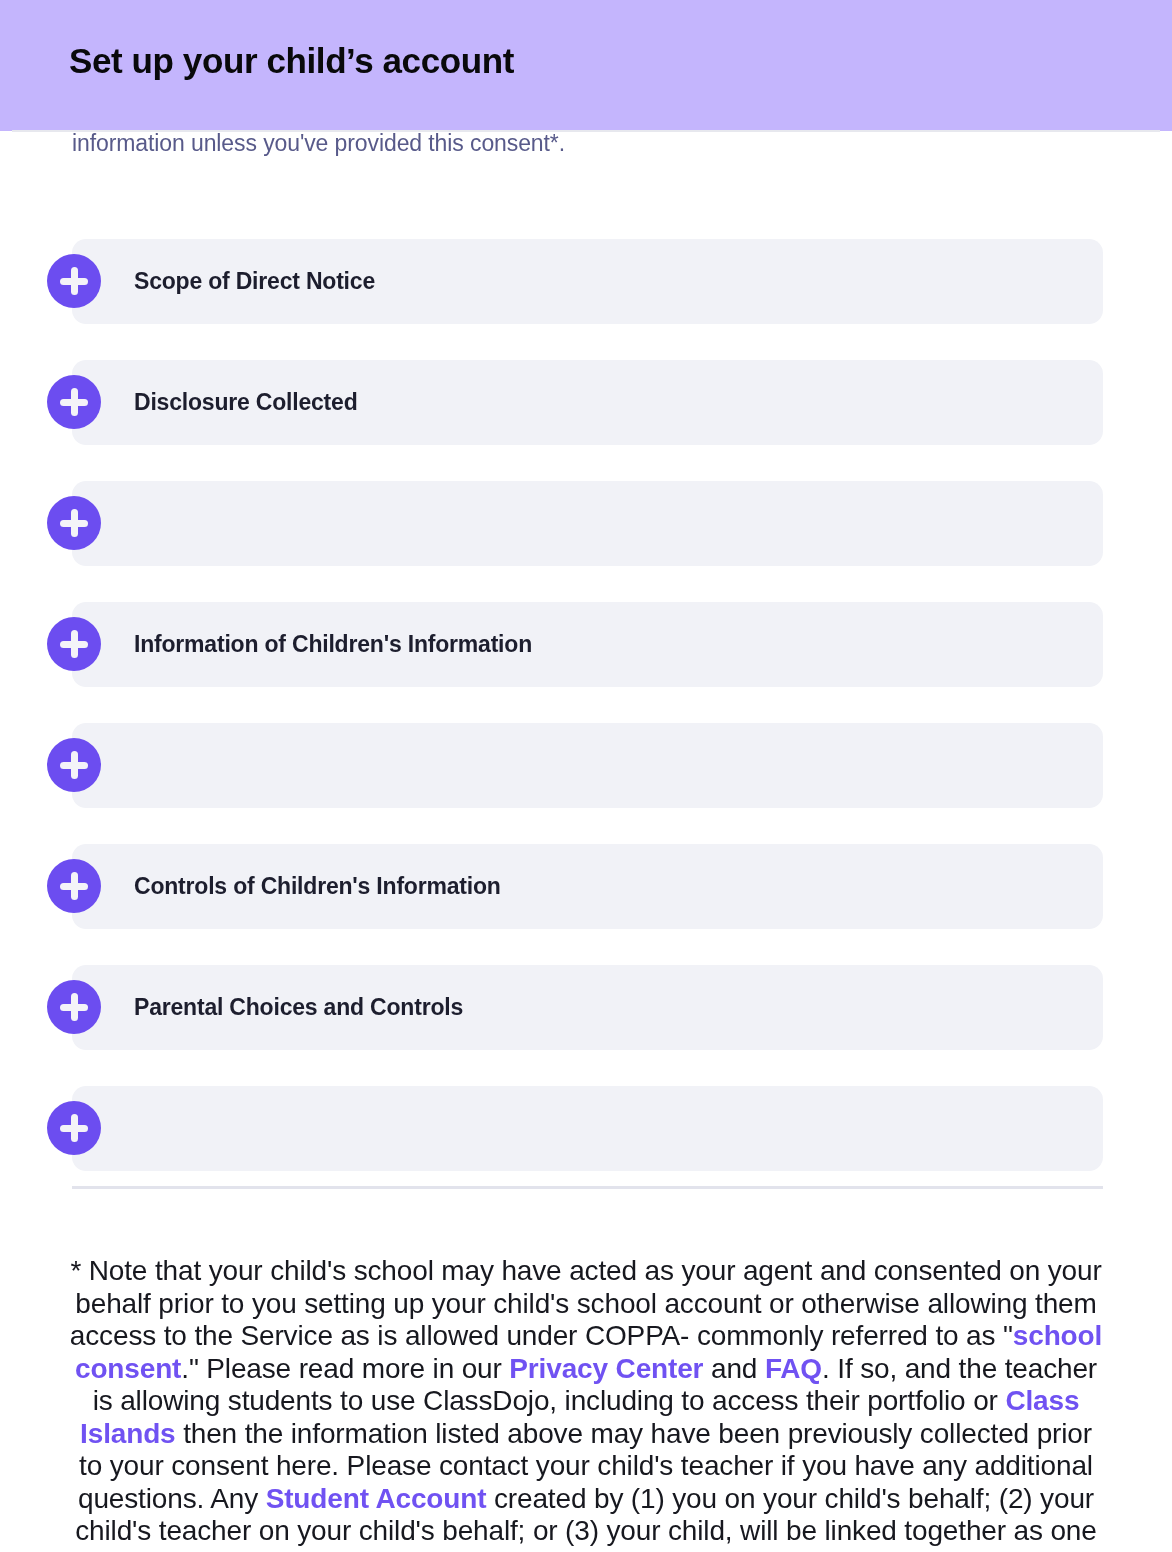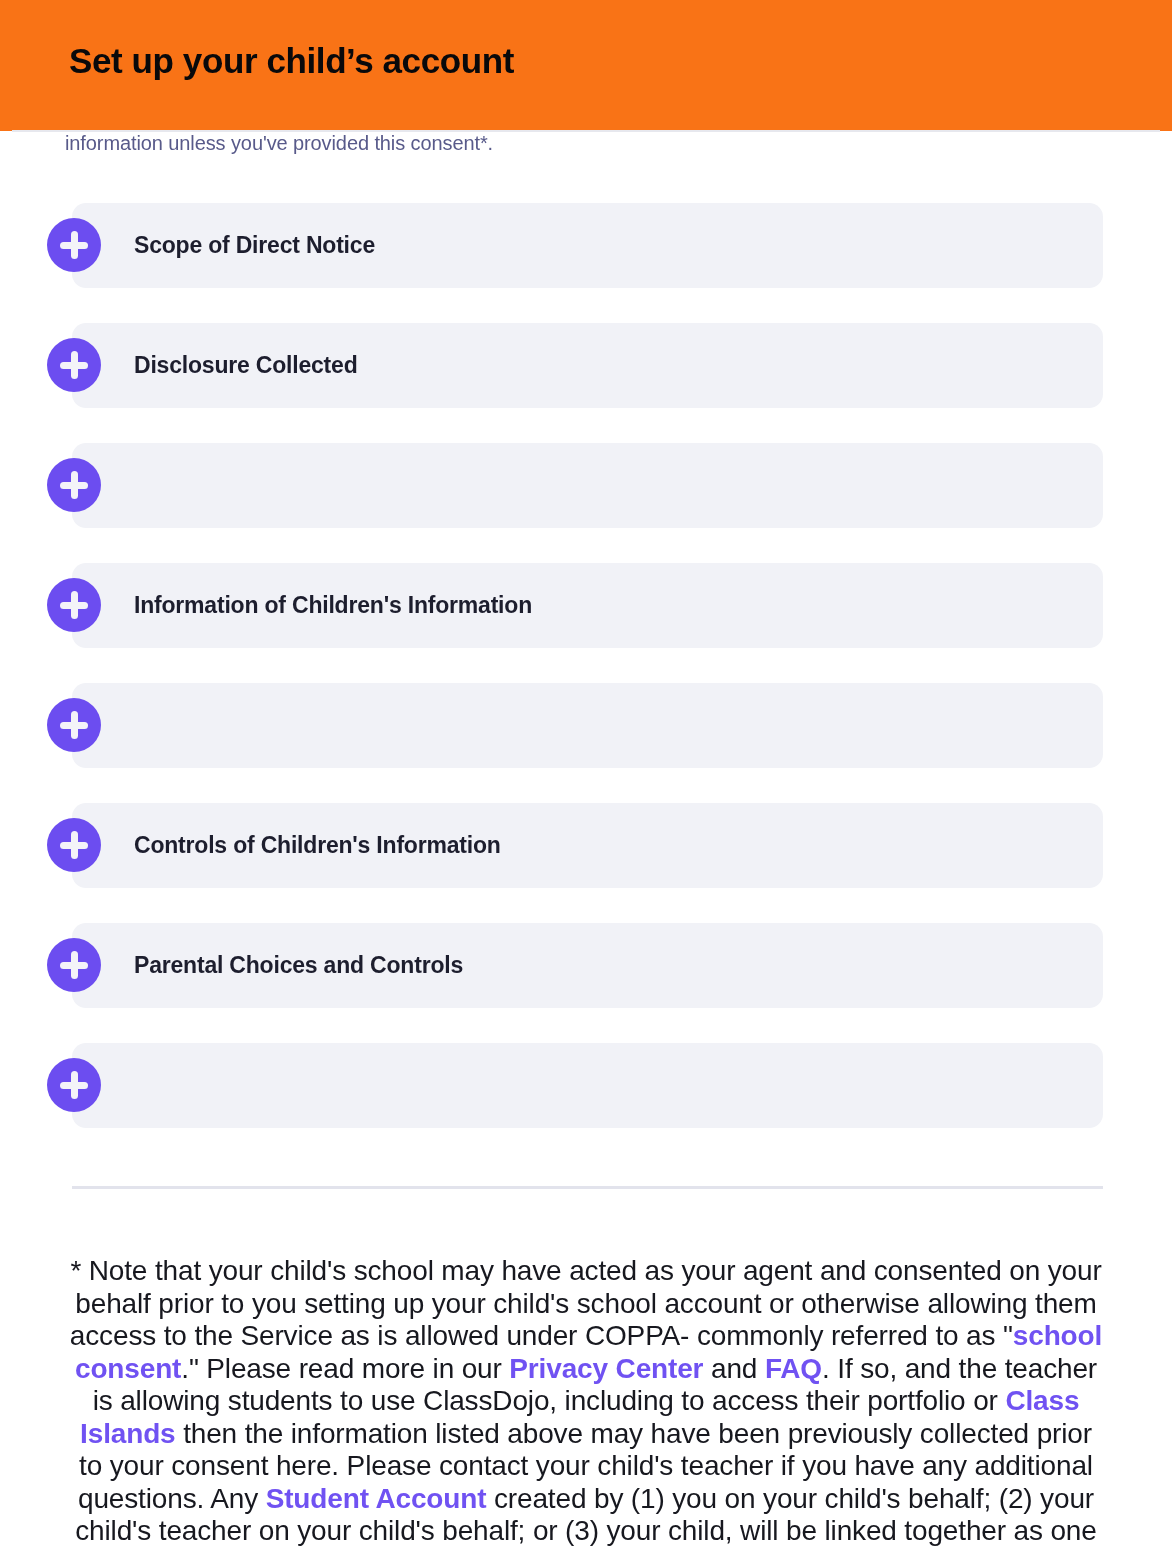--- a/index.html
+++ b/index.html
@@ -24,21 +24,21 @@
     overflow: hidden;
   }
 
   
   .modal-header {
     position: absolute;
     top: 0;
     left: 0;
     width: 1172px;
     height: 131px;
-    background: #f97316;
+    background: #c4b5fd;
     z-index: 20;
   }
   .modal-title {
     position: absolute;
     left: 69px;
     top: 39px;
     font-size: 35px;
     font-weight: bold;
     letter-spacing: -0.4px;
     color: #09090b;
@@ -59,41 +59,42 @@
     position: absolute;
     top: 0;
     left: 0;
     width: 1172px;
     height: 1552px;
     z-index: 5;
   }
 
   .clipped-line {
     position: absolute;
-    left: 65px;
+    left: 72px;
     top: 126px;
     width: 1040px;
-    font-size: 20px;
+    font-size: 23px;
     line-height: 34px;
     color: #585a8a;
     white-space: nowrap;
     letter-spacing: -0.1px;
   }
 
   
   .accordion {
     position: absolute;
     left: 0;
     top: 203px;
     width: 1172px;
   }
   .acc-row {
     position: relative;
     height: 85px;
     margin-bottom: 35px;
+    margin-top: 36px;
   }
   .acc-panel {
     position: absolute;
     left: 72px;
     top: 0;
     width: 1031px;
     height: 85px;
     background: #f1f2f7;
     border-radius: 14px;
   }

